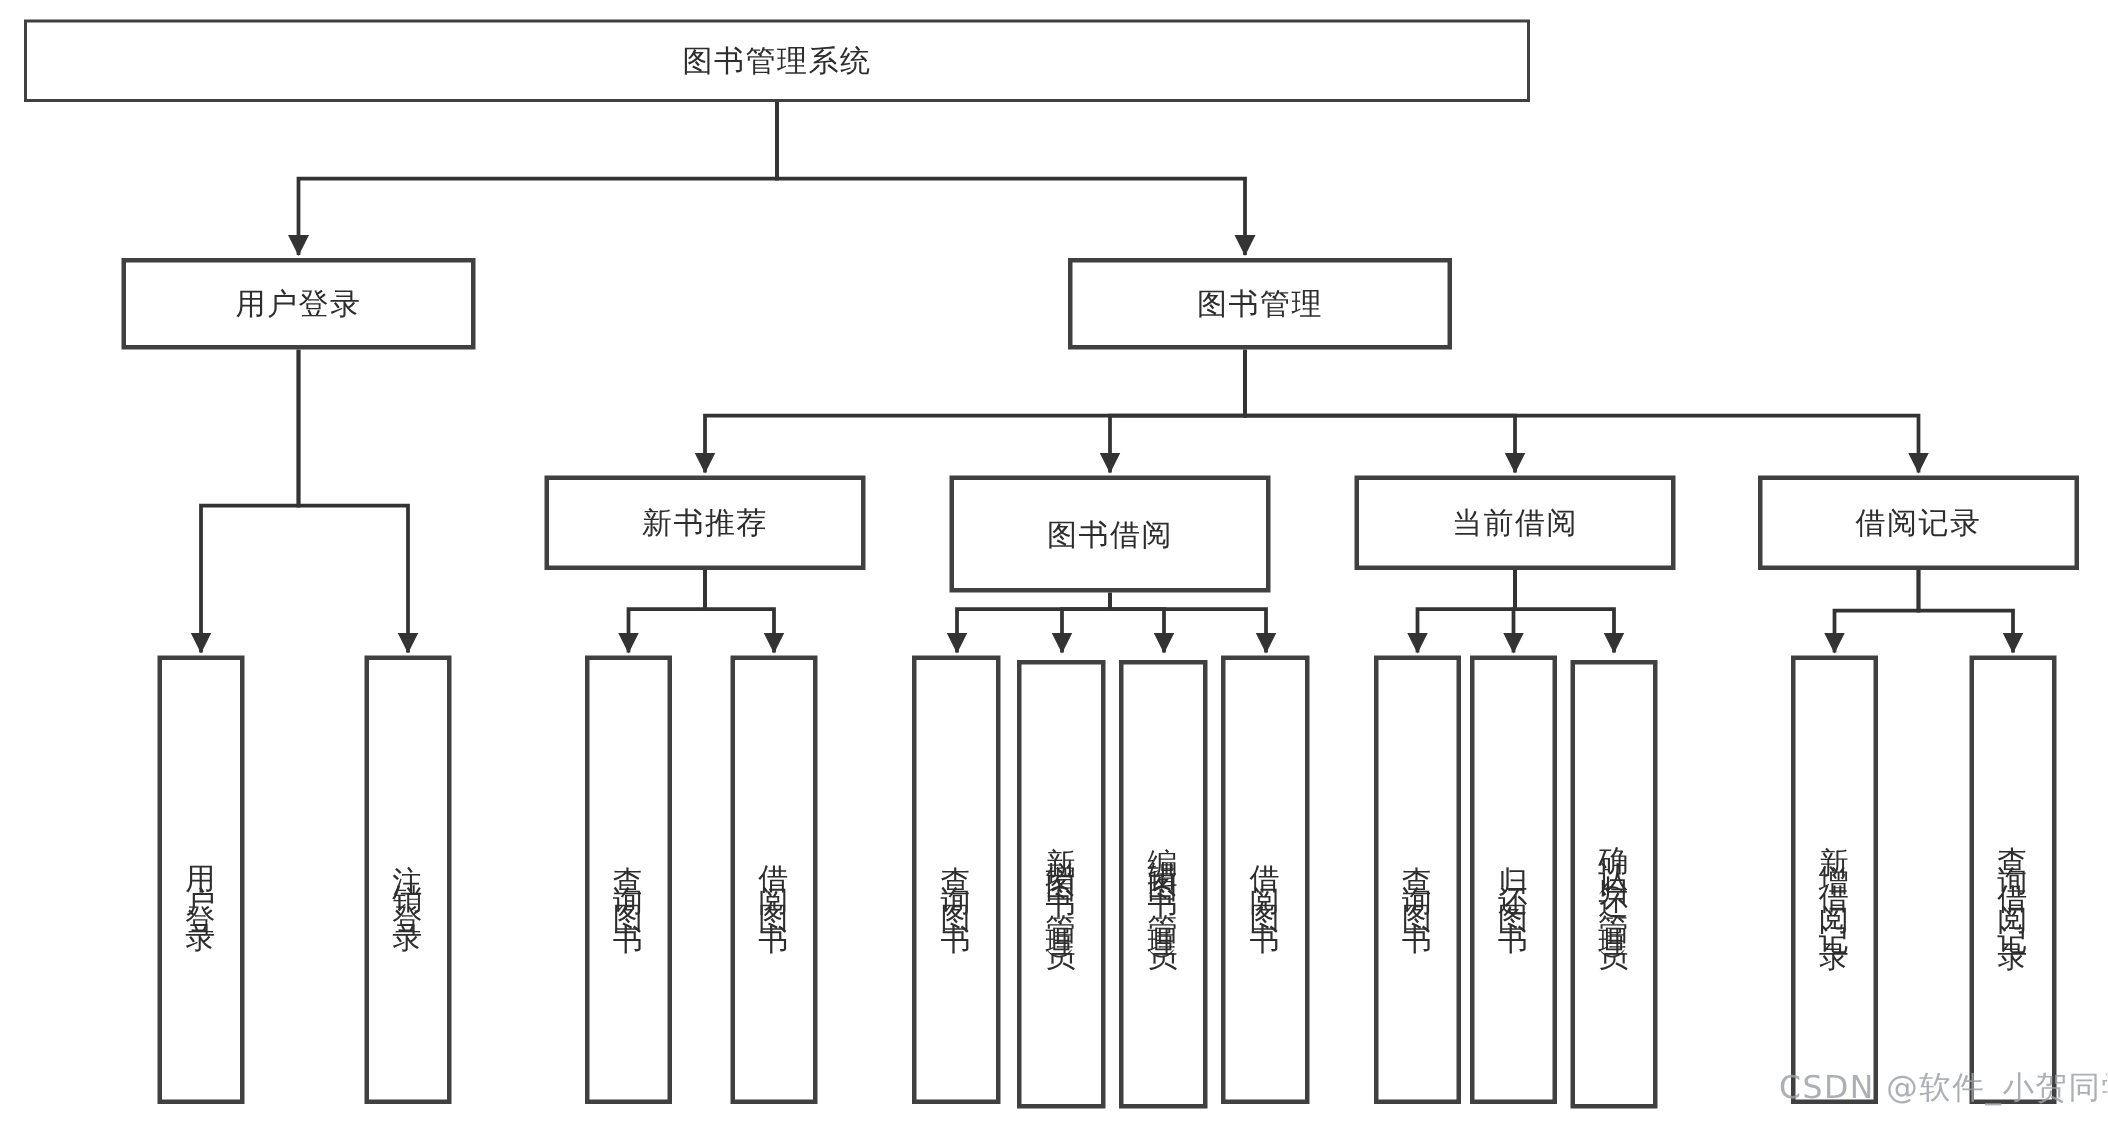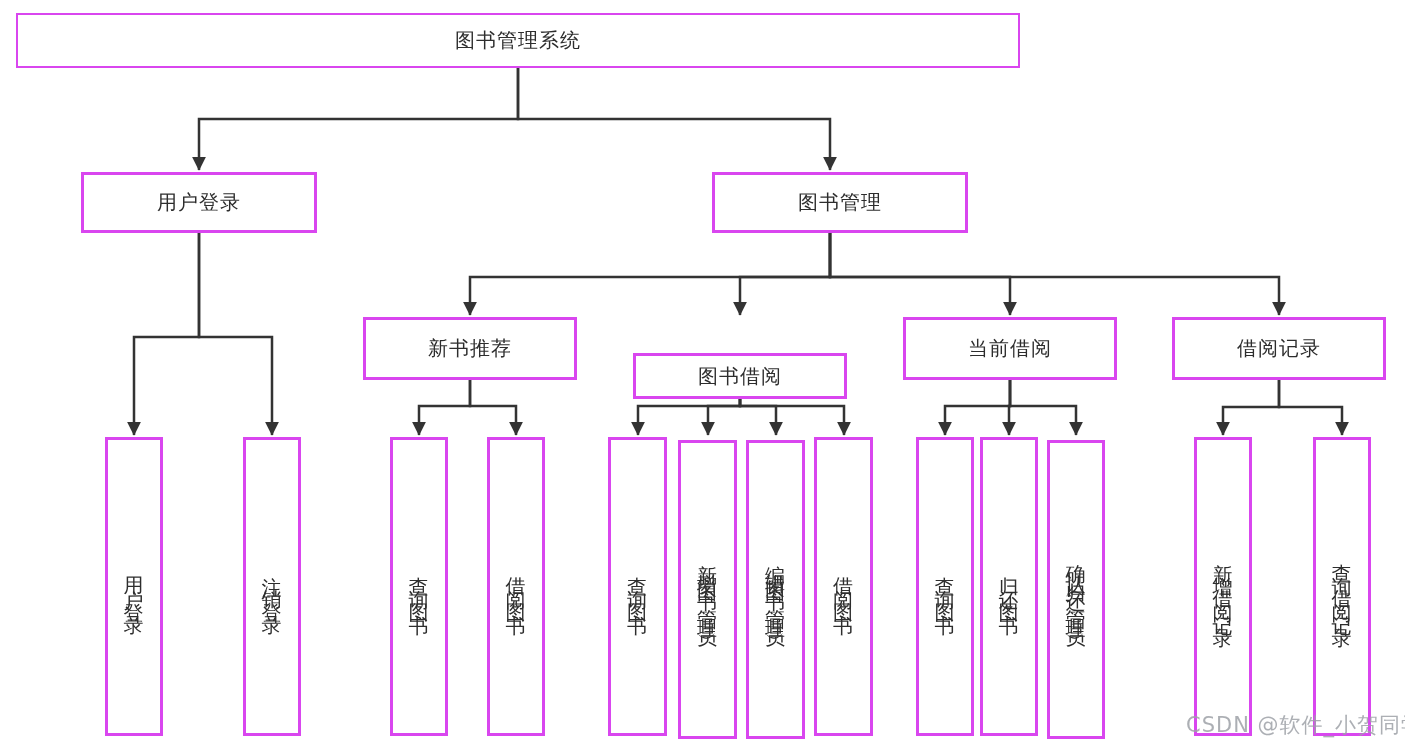--- a/index.html
+++ b/index.html
@@ -13,21 +13,21 @@
   }
   #wires {
     position: absolute;
     left: 0; top: 0;
     width: 1405px; height: 747px;
   }
   .node {
     position: absolute;
     box-sizing: border-box;
     background: #ffffff;
-    border: 3px solid #d946ef;
+    border: 3px solid #404040;
     color: #2d2d2d;
     display: flex;
     align-items: center;
     justify-content: center;
     z-index: 2;
   }
   .node.l1 { border-width: 2px; }
   .node.h span {
     font-size: 20px;
     letter-spacing: 1px;
@@ -100,21 +100,21 @@
   <div class="node h" style="left:81px; top:172px; width:236px; height:61px;">
     <span>用户登录</span>
   </div>
   <div class="node h" style="left:712px; top:172px; width:256px; height:61px;">
     <span>图书管理</span>
   </div>
 
   <div class="node h" style="left:363px; top:317px; width:214px; height:63px;">
     <span>新书推荐</span>
   </div>
-  <div class="node h" style="left:633px; top:317px; width:214px; height:46px;margin-top:36px;">
+  <div class="node h" style="left:633px; top:317px; width:214px; height:78px;">
     <span>图书借阅</span>
   </div>
   <div class="node h" style="left:1172px; top:317px; width:214px; height:63px;">
     <span>借阅记录</span>
   </div>
   <div class="node h" style="left:903px; top:317px; width:214px; height:63px;">
     <span>当前借阅</span>
   </div>
 
   <div class="node v" style="left:105px; top:437px; width:58px; height:299px;">

